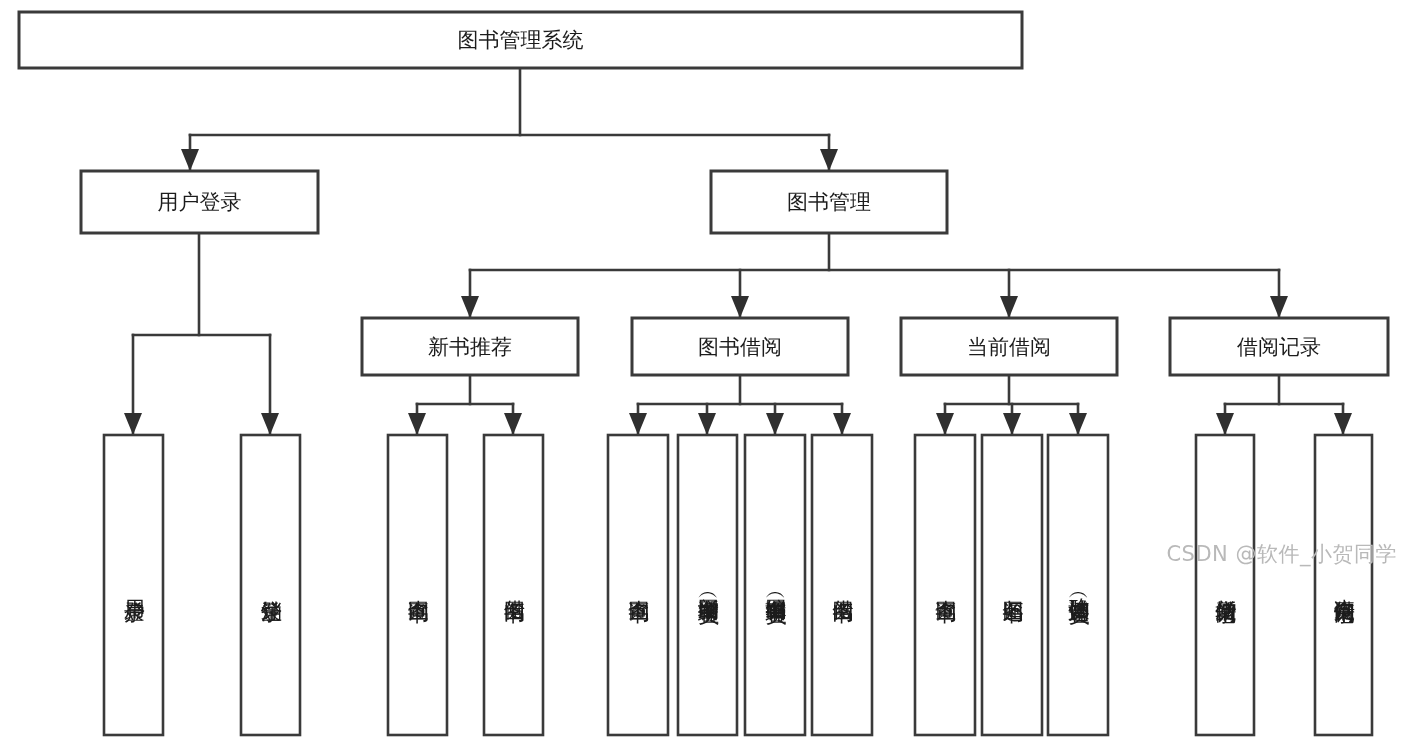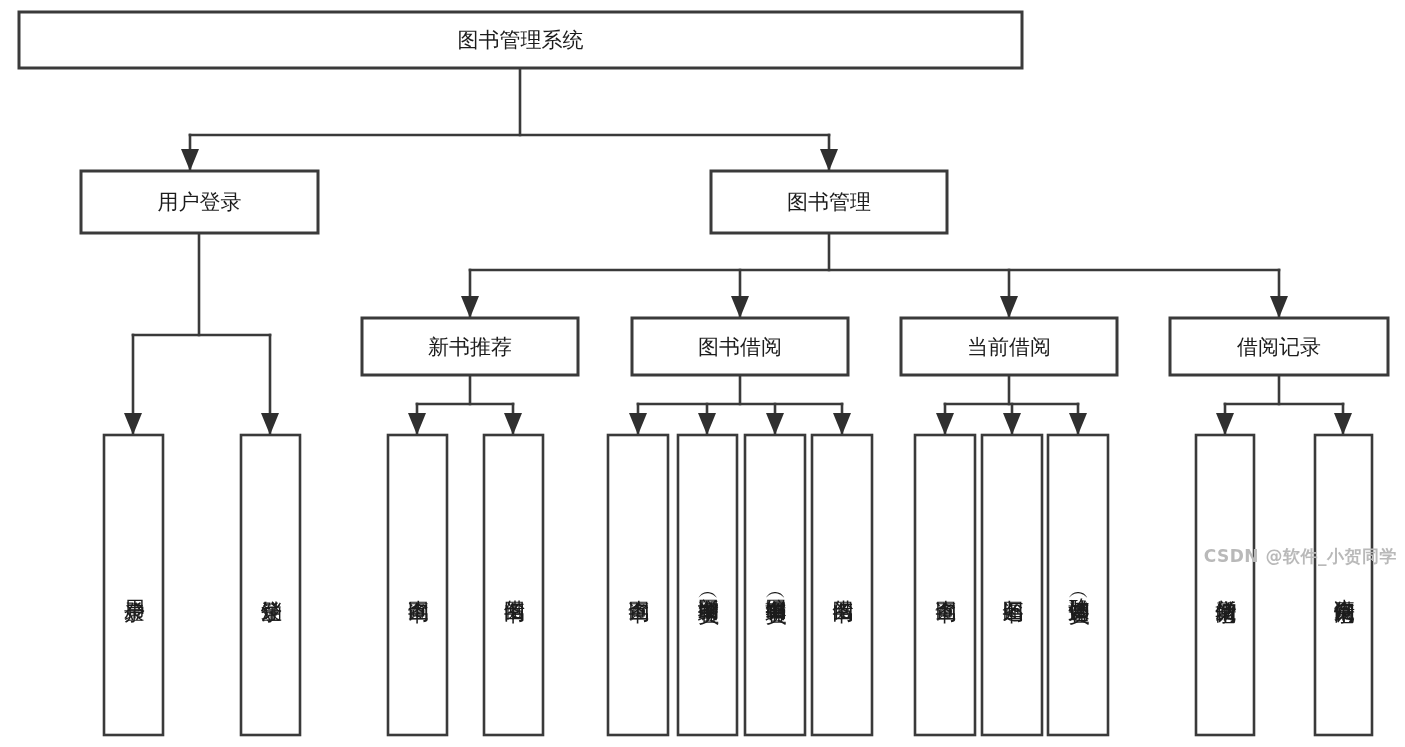--- a/index.html
+++ b/index.html
@@ -71,25 +71,24 @@
     justify-content: center;
     text-align: center;
     pointer-events: none;
     user-select: none;
   }
   .watermark {
     position: absolute;
     right: 8px;
     bottom: 4px;
     font-family: "DejaVu Sans", "Liberation Sans", sans-serif;
-    font-size: 17px;
+    font-size: 21px;
     color: #b9b9b9;
     white-space: nowrap;
     letter-spacing: 0.5px;
-    font-weight: bold;
   }
 </style>
 </head>
 <body>
 
 <div id="diagram-root">
   <svg class="diagram-canvas" viewBox="0 0 1405 747" width="1405" height="747" xmlns="http://www.w3.org/2000/svg">
     <g id="connector-layer">
         <line x1="520" y1="68" x2="520" y2="135" class="connector"></line>
         <line x1="190" y1="135" x2="829" y2="135" class="connector"></line>

